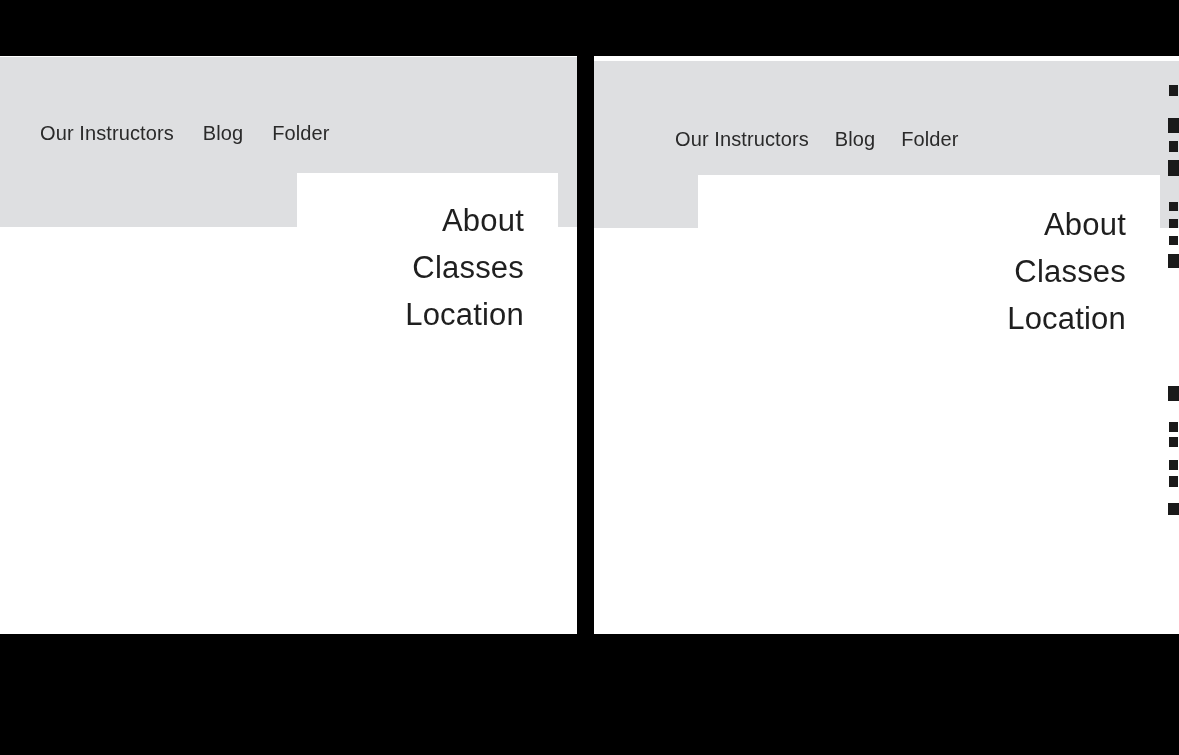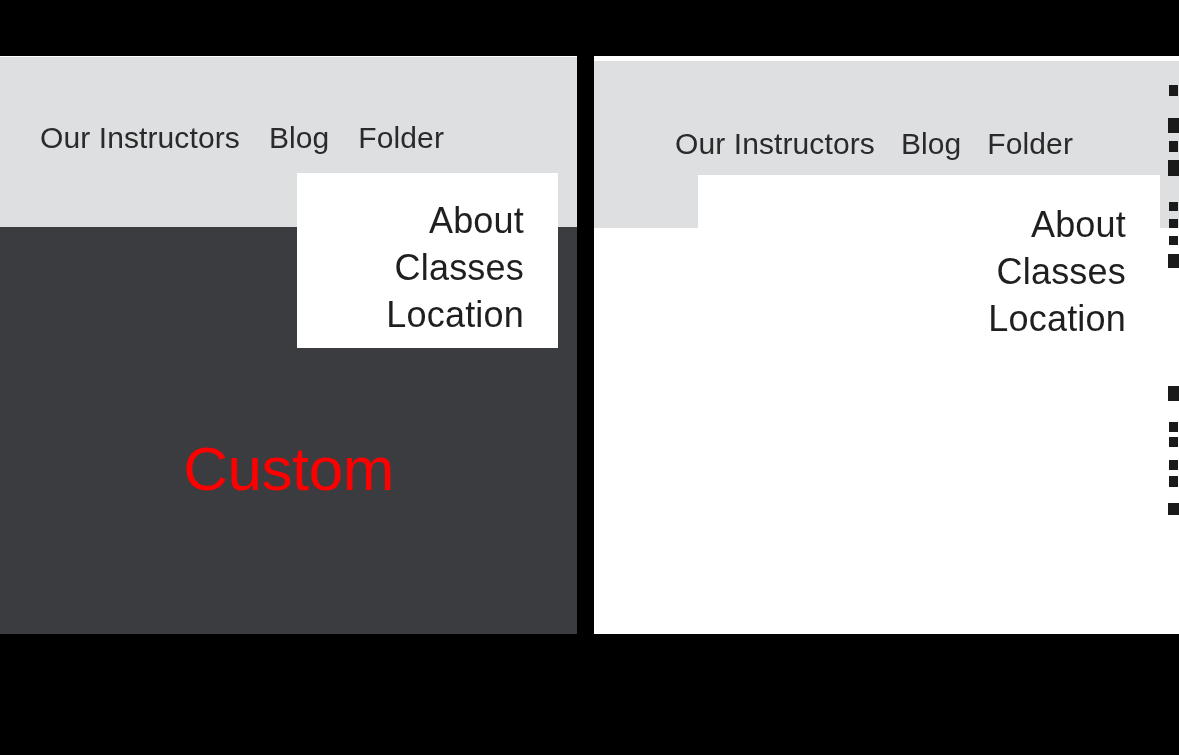--- a/index.html
+++ b/index.html
@@ -71,21 +71,21 @@
     left: 40px;
     top: 66px;
   }
   #panel-default .nav-items {
     left: 81px;
     top: 68px;
   }
 
   .nav-item {
     color: #2a2a2a;
-    font-size: 30px;
+    font-size: 20px;
     font-weight: 400;
     letter-spacing: 0.1px;
     line-height: 1;
     cursor: pointer;
     font-family: "Liberation Sans", sans-serif;
   }
   .nav-item + .nav-item { margin-left: 29px; }
   #panel-default .nav-item + .nav-item { margin-left: 26px; }
 
   
@@ -132,21 +132,21 @@
     left: 104px;
     top: 119px;
     width: 462px;
     height: 173px;
     padding-top: 26px;
   }
 
   .dropdown-item {
     display: block;
     color: #1f1f1f;
-    font-size: 36px;
+    font-size: 31px;
     line-height: 47px;
     font-weight: 400;
     letter-spacing: 0.2px;
     cursor: pointer;
     font-family: "Liberation Sans", sans-serif;
   }
 
   
   .edge-clip {
     position: absolute;
@@ -173,24 +173,20 @@
     <div class="panel-topstrip"></div>
 
     <div class="navbar">
       <div class="nav-items">
         <span class="nav-item">Our Instructors</span>
         <span class="nav-item">Blog</span>
         <span class="nav-item">Folder</span>
       </div>
     </div>
 
-    <div class="hero">
-      <div class="variant-label">Custom</div>
-
-    </div>
 
     <div class="dropdown" id="dropdown-custom">
       <span class="dropdown-item">About</span>
       <span class="dropdown-item">Classes</span>
       <span class="dropdown-item">Location</span>
     </div>
   </div>
 
   <div class="panel" id="panel-default">
 

